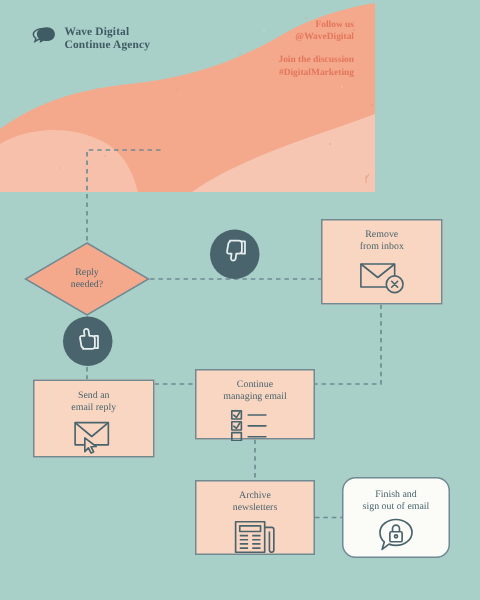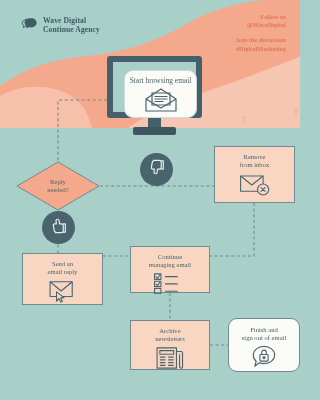--- a/index.html
+++ b/index.html
@@ -6,21 +6,21 @@
   body{
     width:310px;height:400px;
     font-family:"Liberation Serif", serif;
     background:#a9cfc9;
     overflow:hidden;
     position:relative;
   }
   #stage{position:absolute;inset:0;width:310px;height:400px;overflow:hidden;}
 
   
-  .header{position:absolute;left:0;top:0;width:300px;height:128px;overflow:hidden;background:#a9cfc9;}
+  .header{position:absolute;left:0;top:0;width:250px;height:128px;overflow:hidden;background:#a9cfc9;}
   .header svg{position:absolute;left:0;top:0;}
 
   .logo{position:absolute;left:21px;top:16px;display:flex;align-items:flex-start;gap:5px;}
   .logo-icon{width:17px;height:17px;flex:0 0 auto;margin-top:1px;}
   .logo-text{font-family:"Liberation Serif", serif;font-weight:bold;font-size:7.6px;line-height:9.4px;color:#3f5b63;letter-spacing:.1px;}
 
   .social{position:absolute;right:14px;top:13px;text-align:right;font-family:"Liberation Serif", serif;
           font-weight:bold;font-size:6.3px;line-height:8.2px;color:#e4755a;}
   .social .blk{margin-bottom:7px;}
   .social .blk:last-child{margin-bottom:0;}
@@ -139,39 +139,20 @@
       <path d="M254,203 L254,256 L210,256"></path>
 
       <path d="M103,256 L130,256"></path>
 
       <path d="M170,293 L170,320"></path>
 
       <path d="M210,345 L228,345"></path>
     </g>
   </svg>
 
-  <div class="monitor">
-    <div class="mon-frame">
-      <div class="mon-screen">
-        <div class="mon-label">Start browsing email</div>
-        <div class="mon-icon">
-          <svg width="36" height="26" viewBox="0 0 36 26">
-            <g fill="none" stroke="#4a646d" stroke-width="1.2" stroke-linejoin="round">
-              <path d="M3,24 L3,12 L18,2 L33,12 L33,24 Z"></path>
-              <rect x="9" y="6" width="18" height="12"></rect>
-              <path d="M11.5,9.5 h13 M11.5,12 h13 M11.5,14.5 h9"></path>
-              <path d="M3,12 L18,21 L33,12"></path>
-            </g>
-          </svg>
-        </div>
-      </div>
-    </div>
-    <div class="mon-neck"></div>
-    <div class="mon-base"></div>
-  </div>
 
   <div class="node diamond" style="left:16px;top:161px;">
     <svg width="84" height="50" viewBox="0 0 84 50" style="position:absolute;left:0;top:0;">
       <polygon points="42,1 83,25 42,49 1,25" fill="#f4a98c" stroke="#6f8a92" stroke-width="1"></polygon>
     </svg>
     <div class="dtxt">
       <span>Reply</span>
       <span>needed?</span>
     </div>
   </div>

